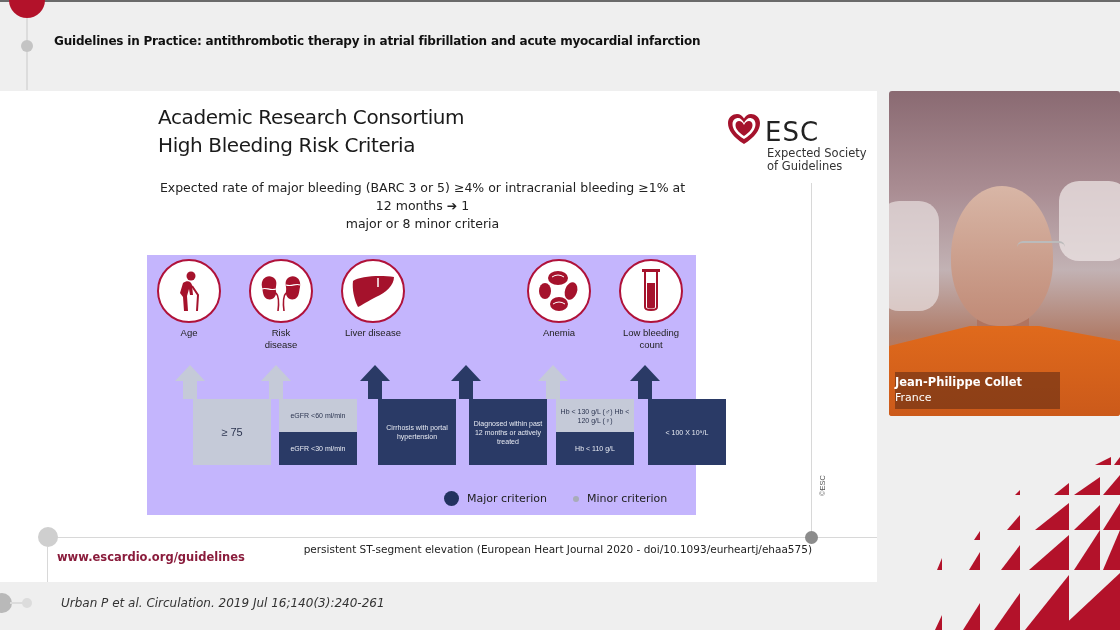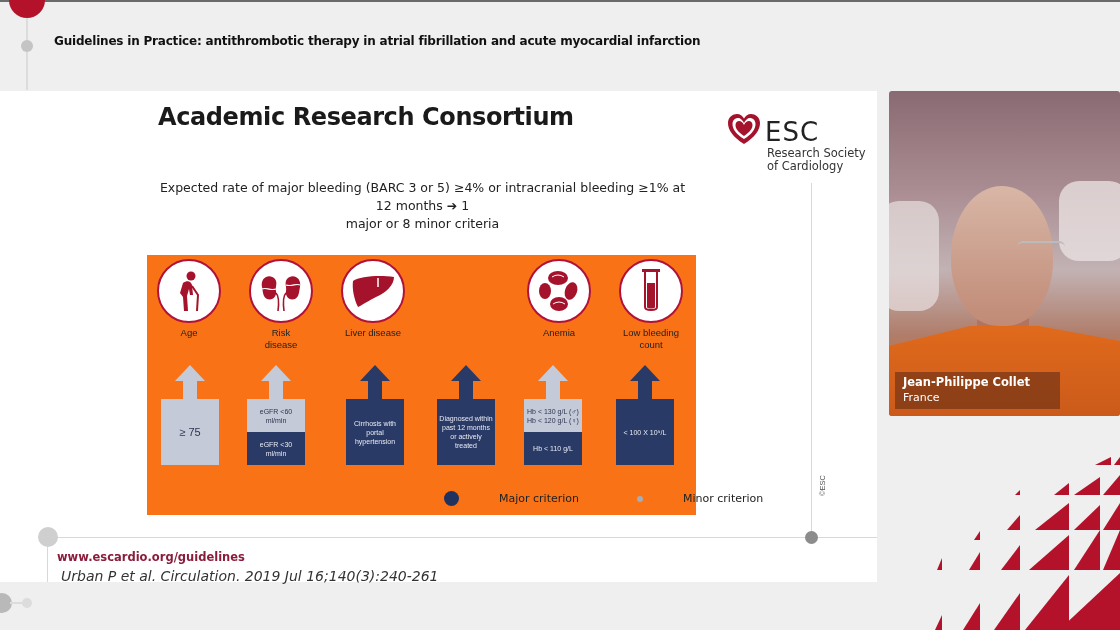--- a/index.html
+++ b/index.html
@@ -20,37 +20,37 @@
     font-family: "DejaVu Sans", sans-serif; letter-spacing: -0.2px;
   }
 
   
   .slide {
     position: absolute; left: 0; top: 91px; width: 877px; height: 491px;
     background: #ffffff;
   }
   .slide-title {
     position: absolute; left: 158px; top: 12px;
-    font-family: "DejaVu Sans", sans-serif; font-size: 24px; font-weight: bold;
+    font-family: "DejaVu Sans", sans-serif; font-size: 20px; font-weight: normal;
     line-height: 28px; color: #1a1a1a; letter-spacing: -0.4px;
   }
   .esc-logo { position: absolute; left: 727px; top: 22px; width: 140px; height: 60px; }
   .esc-heart { position: absolute; left: 0; top: 0; width: 34px; height: 34px; }
   .esc-word { position: absolute; left: 38px; top: 4px; font-size: 26px; color: #222; font-family: "DejaVu Sans", sans-serif; letter-spacing: 1px; }
   .esc-sub { position: absolute; left: 40px; top: 34px; font-size: 11.5px; line-height: 13px; color: #333; font-family: "DejaVu Sans", sans-serif; }
 
   .subtitle {
     position: absolute; left: 150px; top: 88px; width: 545px;
     text-align: center; font-size: 12.5px; line-height: 18px; color: #222;
     font-family: "DejaVu Sans", sans-serif;
   }
 
   .figure-panel {
     position: absolute; left: 147px; top: 164px; width: 549px; height: 260px;
-    background: #f97316;
+    background: #c4b5fd;
   }
   .crit {
     position: absolute; top: 0; width: 80px; text-align: center;
   }
   .crit-circle {
     width: 64px; height: 64px; border-radius: 50%;
     border: 2.5px solid #b0123a; background: #fff;
     margin: 4px auto 0 auto; display: flex; align-items: center; justify-content: center;
   }
   .crit-label {
@@ -58,41 +58,41 @@
   }
   .bar {
     position: absolute; width: 58px;
   }
   .bar .arrow-head {
     width: 0; height: 0; margin: 0 auto;
     border-left: 15px solid transparent; border-right: 15px solid transparent;
     border-bottom: 16px solid #c5cad8;
   }
   .bar .arrow-stem { width: 14px; height: 18px; margin: 0 auto; background: #c5cad8; }
-  .bar .box { width: 58px; height: 66px; position: relative; display: flex; flex-direction: column; }
+  .bar .box { width: 78px; height: 66px; position: relative; display: flex; flex-direction: column; margin-left: 32px; }
   .light { background: #c5cad8; color: #2c3550; }
   .dark { background: #2a3a66; color: #e8ebf3; }
   .bar.major .arrow-head { border-bottom-color: #2a3a66; }
   .bar.major .arrow-stem { background: #2a3a66; }
   .seg { flex: 1; display: flex; align-items: center; justify-content: center; text-align: center; font-size: 7px; line-height: 9px; padding: 0 2px; }
   .seg.big { font-size: 11px; }
 
-  .legend { position: absolute; left: 444px; top: 400px; display: flex; align-items: center; font-size: 11px; color: #222; font-family: "DejaVu Sans", sans-serif; gap: 32px; }
+  .legend { position: absolute; left: 444px; top: 400px; display: flex; align-items: center; font-size: 11px; color: #222; font-family: "DejaVu Sans", sans-serif; }
   .legend-major-dot { width: 15px; height: 15px; border-radius: 50%; background: #22325f; margin-right: 8px; }
   .legend-minor-dot { width: 6px; height: 6px; border-radius: 50%; background: #a8acb8; margin: 0 8px 0 26px; }
 
   .esc-copy { position: absolute; left: 818px; top: 405px; transform: rotate(-90deg); transform-origin: left top; font-size: 7.5px; color: #555; }
   .slide-vline { position: absolute; left: 811px; top: 92px; width: 1px; height: 355px; background: #d8d8d8; }
   .slide-hline { position: absolute; left: 48px; top: 446px; width: 829px; height: 1px; background: #d8d8d8; }
   .slide-dot-right { position: absolute; left: 805px; top: 440px; width: 13px; height: 13px; border-radius: 50%; background: #8c8c8c; }
   .slide-dot-left { position: absolute; left: 38px; top: 436px; width: 20px; height: 20px; border-radius: 50%; background: #cfcfcf; }
   .slide-vline-left { position: absolute; left: 47px; top: 456px; width: 1px; height: 35px; background: #d8d8d8; }
 
   .url-link { position: absolute; left: 57px; top: 459px; font-size: 11.5px; font-weight: bold; color: #8a1c3c; font-family: "DejaVu Sans", sans-serif; }
-  .citation { position: absolute; left: 61px; top: 477px; font-size: 14px; font-style: italic; color: #333; font-family: "DejaVu Sans", sans-serif; }
+  .citation { position: absolute; left: 61px; top: 505px; font-size: 12px; font-style: italic; color: #333; font-family: "DejaVu Sans", sans-serif; }
   .footer-ref {
     position: absolute; left: 286px; top: 451px; width: 526px; text-align: right;
     font-size: 10.5px; line-height: 14px; color: #222; font-family: "DejaVu Sans", sans-serif;
   }
 
   .bottom-dot-big { position: absolute; left: -8px; top: 593px; width: 20px; height: 20px; border-radius: 50%; background: #b9b9b9; }
   .bottom-dot-small { position: absolute; left: 22px; top: 598px; width: 10px; height: 10px; border-radius: 50%; background: #dcdcdc; }
   .bottom-line { position: absolute; left: 10px; top: 602px; width: 14px; height: 2px; background: #dcdcdc; }
 
   
@@ -102,51 +102,52 @@
     background: linear-gradient(180deg, #8a6a72 0%, #a98c92 30%, #c2b2b4 55%, #b07d6a 75%, #d8651e 100%);
   }
   .video .blur1 { position: absolute; left: -10px; top: 110px; width: 60px; height: 110px; background: #e8e0e0; border-radius: 20px; opacity: .7; }
   .video .blur2 { position: absolute; left: 170px; top: 90px; width: 70px; height: 80px; background: #ece4e4; border-radius: 20px; opacity: .75; }
   .video .head { position: absolute; left: 62px; top: 95px; width: 102px; height: 140px; border-radius: 50% 50% 46% 46%; background: linear-gradient(180deg,#d8b6a6,#c08a76); }
   .video .glasses { position: absolute; left: 66px; top: 150px; width: 96px; height: 14px; border-top: 2px solid #bbb; border-radius: 6px; }
   .video .shirt { position: absolute; left: 0; top: 235px; width: 231px; height: 100px; background: linear-gradient(180deg, #e06a1c, #c9581a); clip-path: polygon(0 20%, 35% 0, 65% 0, 100% 15%, 100% 100%, 0 100%); }
   .video .neck { position: absolute; left: 88px; top: 222px; width: 52px; height: 40px; background: #b07460; }
   .name-plate {
     position: absolute; left: 6px; top: 281px; width: 165px; height: 37px;
-    background: rgba(90,40,20,0.55); padding: 3px 8px;
+    background: rgba(90,40,20,0.55); padding: 3px 0;
   }
   .speaker-name { font-size: 11.5px; font-weight: bold; color: #fff; line-height: 15px; font-family: "DejaVu Sans", sans-serif; }
   .speaker-country { font-size: 11px; color: #fff; line-height: 15px; font-family: "DejaVu Sans", sans-serif; }
 
   .deco { position: absolute; left: 889px; top: 455px; width: 231px; height: 175px; }
 </style>
 </head>
 <body>
 
 <div class="top-line"></div>
 <div class="red-dot"></div>
 <div class="timeline-v"></div>
 <div class="grey-dot-top"></div>
 <div class="header-title">Guidelines in Practice: antithrombotic therapy in atrial fibrillation and acute myocardial infarction</div>
 
 <div class="slide">
   <div class="slide-title">
     <div>Academic Research Consortium</div>
+    <div>High Bleeding Risk Criteria</div>
   </div>
 
   <div class="esc-logo">
     <svg class="esc-heart" viewBox="0 0 34 34">
       <path d="M17 31 C6 24 1 17 1 10 C1 4 6 1 10 1 C13 1 15.5 3 17 5.5 C18.5 3 21 1 24 1 C28 1 33 4 33 10 C33 17 28 24 17 31Z" fill="#a5122c"></path>
       <path d="M17 26 C9 21 5.5 16 5.5 11 C5.5 7 8.5 5 11 5 C13.5 5 15.5 7 17 10 C18.5 7 20.5 5 23 5 C25.5 5 28.5 7 28.5 11 C28.5 16 25 21 17 26Z" fill="#fff"></path>
       <path d="M17 23 C11 19 8.5 15.5 8.5 12 C8.5 9.5 10.3 8 12 8 C14 8 15.8 9.5 17 12 C18.2 9.5 20 8 22 8 C23.7 8 25.5 9.5 25.5 12 C25.5 15.5 23 19 17 23Z" fill="#a5122c"></path>
     </svg>
     <div class="esc-word">ESC</div>
     <div class="esc-sub">
-      <div>Research Society</div>
-      <div>of Cardiology</div>
+      <div>Expected Society</div>
+      <div>of Guidelines</div>
     </div>
   </div>
 
   <div class="subtitle">
     <div>Expected rate of major bleeding (BARC 3 or 5) ≥4% or intracranial bleeding ≥1% at 12 months ➔ 1</div>
     <div>major or 8 minor criteria</div>
   </div>
 
   <div class="figure-panel">
 
@@ -279,20 +280,21 @@
   <div class="slide-vline"></div>
   <div class="esc-copy">©ESC</div>
   <div class="slide-hline"></div>
   <div class="slide-dot-right"></div>
   <div class="slide-dot-left"></div>
   <div class="slide-vline-left"></div>
 
   <div class="url-link">www.escardio.org/guidelines</div>
   <div class="citation">Urban P et al. Circulation. 2019 Jul 16;140(3):240-261</div>
   <div class="footer-ref">
+    <div>persistent ST-segment elevation (European Heart Journal 2020 - doi/10.1093/eurheartj/ehaa575)</div>
   </div>
 </div>
 
 <div class="bottom-dot-big"></div>
 <div class="bottom-line"></div>
 <div class="bottom-dot-small"></div>
 
 <div class="video">
   <div class="blur1"></div>
   <div class="blur2"></div>

